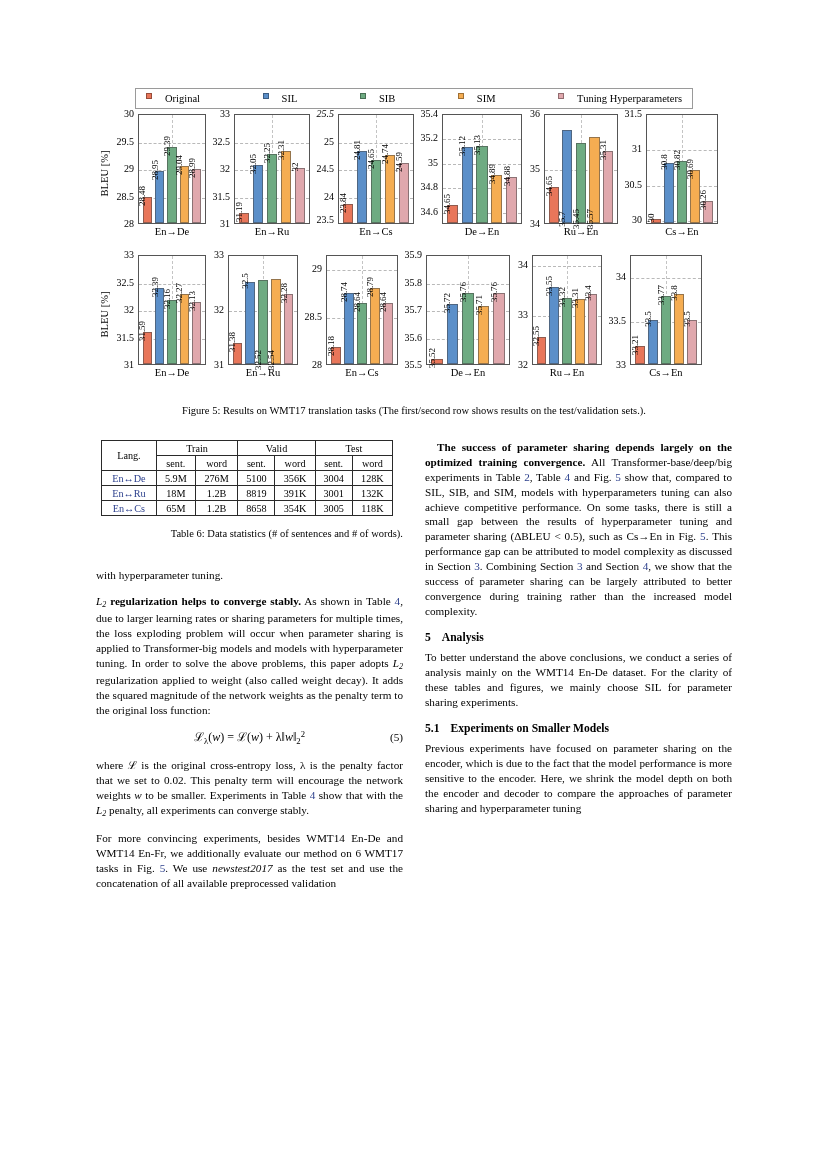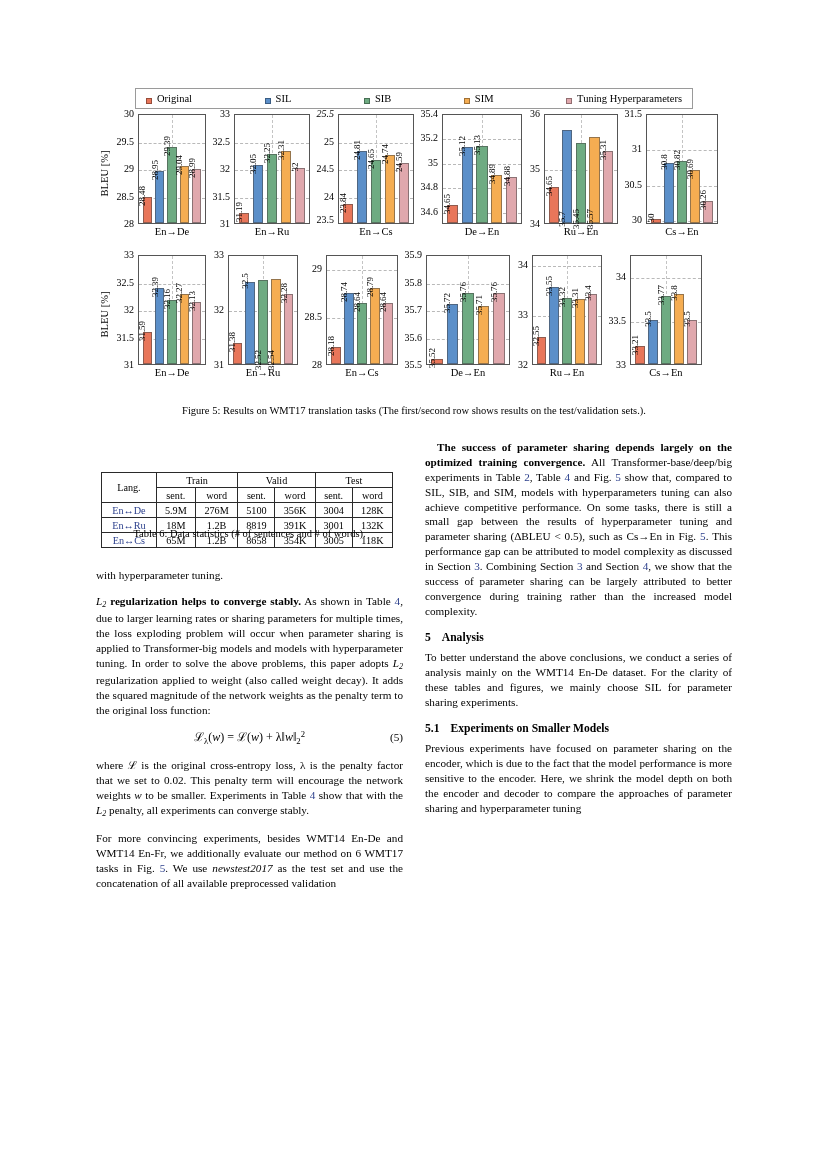--- a/index.html
+++ b/index.html
@@ -16,21 +16,21 @@
 
   
   .figure-block { position:absolute; left:96px; top:88px; width:636px; }
   .legend-box {
     border:0.8px solid #9a9a9a; background:#fff;
     padding:4px 10px 4px 10px;
     display:flex; justify-content:space-between; align-items:center;
     width:558px; margin:0 auto 5px auto;
     font-size:10.5px;
   }
-  .legend-item { display:flex; align-items:flex-end; gap:5px; white-space:nowrap; }
+  .legend-item { display:flex; align-items:flex-start; gap:13px; white-space:nowrap; }
   .legend-swatch { width:6px; height:6px; display:inline-block; border:0.6px solid rgba(0,0,0,.35); }
 
   .chart-row { display:flex; align-items:flex-end; }
   .chart-row + .chart-row { margin-top:11px; }
 
   .ylabel-wrap { width:15px; position:relative; height:110px; }
   .ylabel {
     position:absolute; left:-24px; top:34px; width:64px;
     transform: rotate(-90deg);
     font-size:10.5px; text-align:center; white-space:nowrap;
@@ -99,27 +99,27 @@
   }
   .equation {
     display:flex; align-items:center; justify-content:center;
     margin:9px 0 9px 0; font-size:12px; position:relative;
   }
   .eqnum { position:absolute; right:0; font-size:11.2px; }
   .sub { font-size:0.72em; vertical-align:-0.28em; }
   .sup { font-size:0.72em; vertical-align:0.5em; }
 
   
-  .table-wrap { position:absolute; left:101px; top:440px; width:276px;margin-top:32px; }
+  .table-wrap { position:absolute; left:101px; top:440px; width:276px; }
   table.t6 { border-collapse:collapse; font-size:10.2px; width:292px; }
   table.t6 td, table.t6 th {
     border:0.7px solid #2a2a2a; text-align:center; padding:1.5px 3px; font-weight:normal;
   }
   table.t6 .lang { color:#2b3f8c; }
-  .tbl-caption { position:absolute; left:96px; top:545px; width:307px; font-size:10.5px; text-align:center; }
+  .tbl-caption { position:absolute; left:96px; top:545px; width:307px; font-size:10.5px; text-align:right; }
   .left-body { position:absolute; left:96px; top:580px; width:307px; font-size:11.2px; line-height:1.33; text-align:justify; }
 </style>
 </head>
 <body>
 
 <div class="page">
 
   <div class="figure-block">
     <div class="legend-box" id="legend">
         <div class="legend-item">

